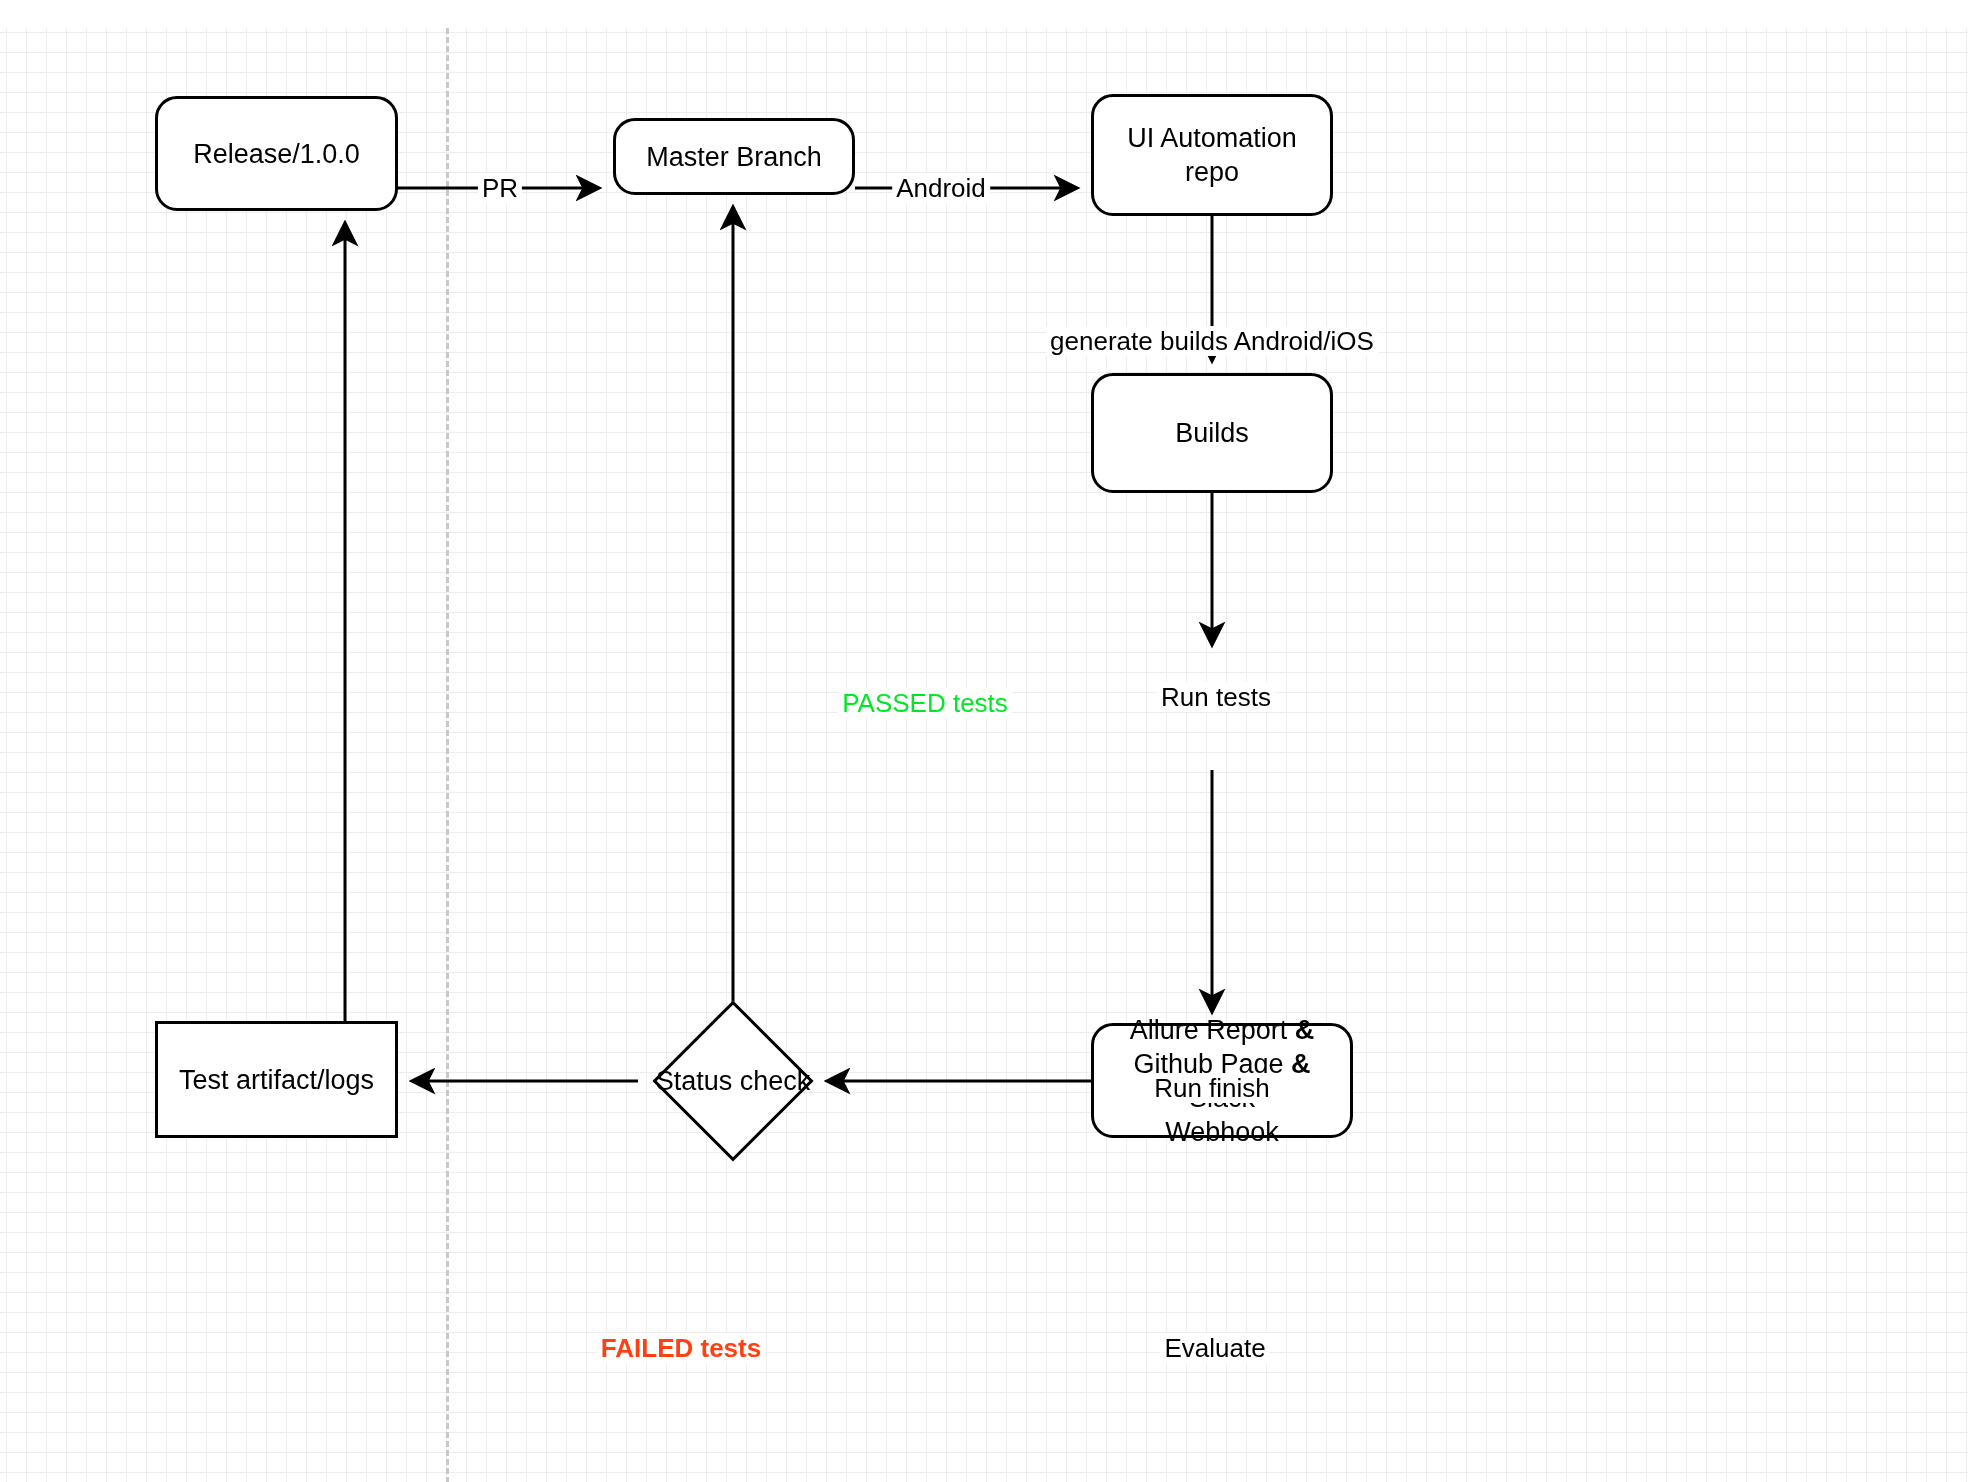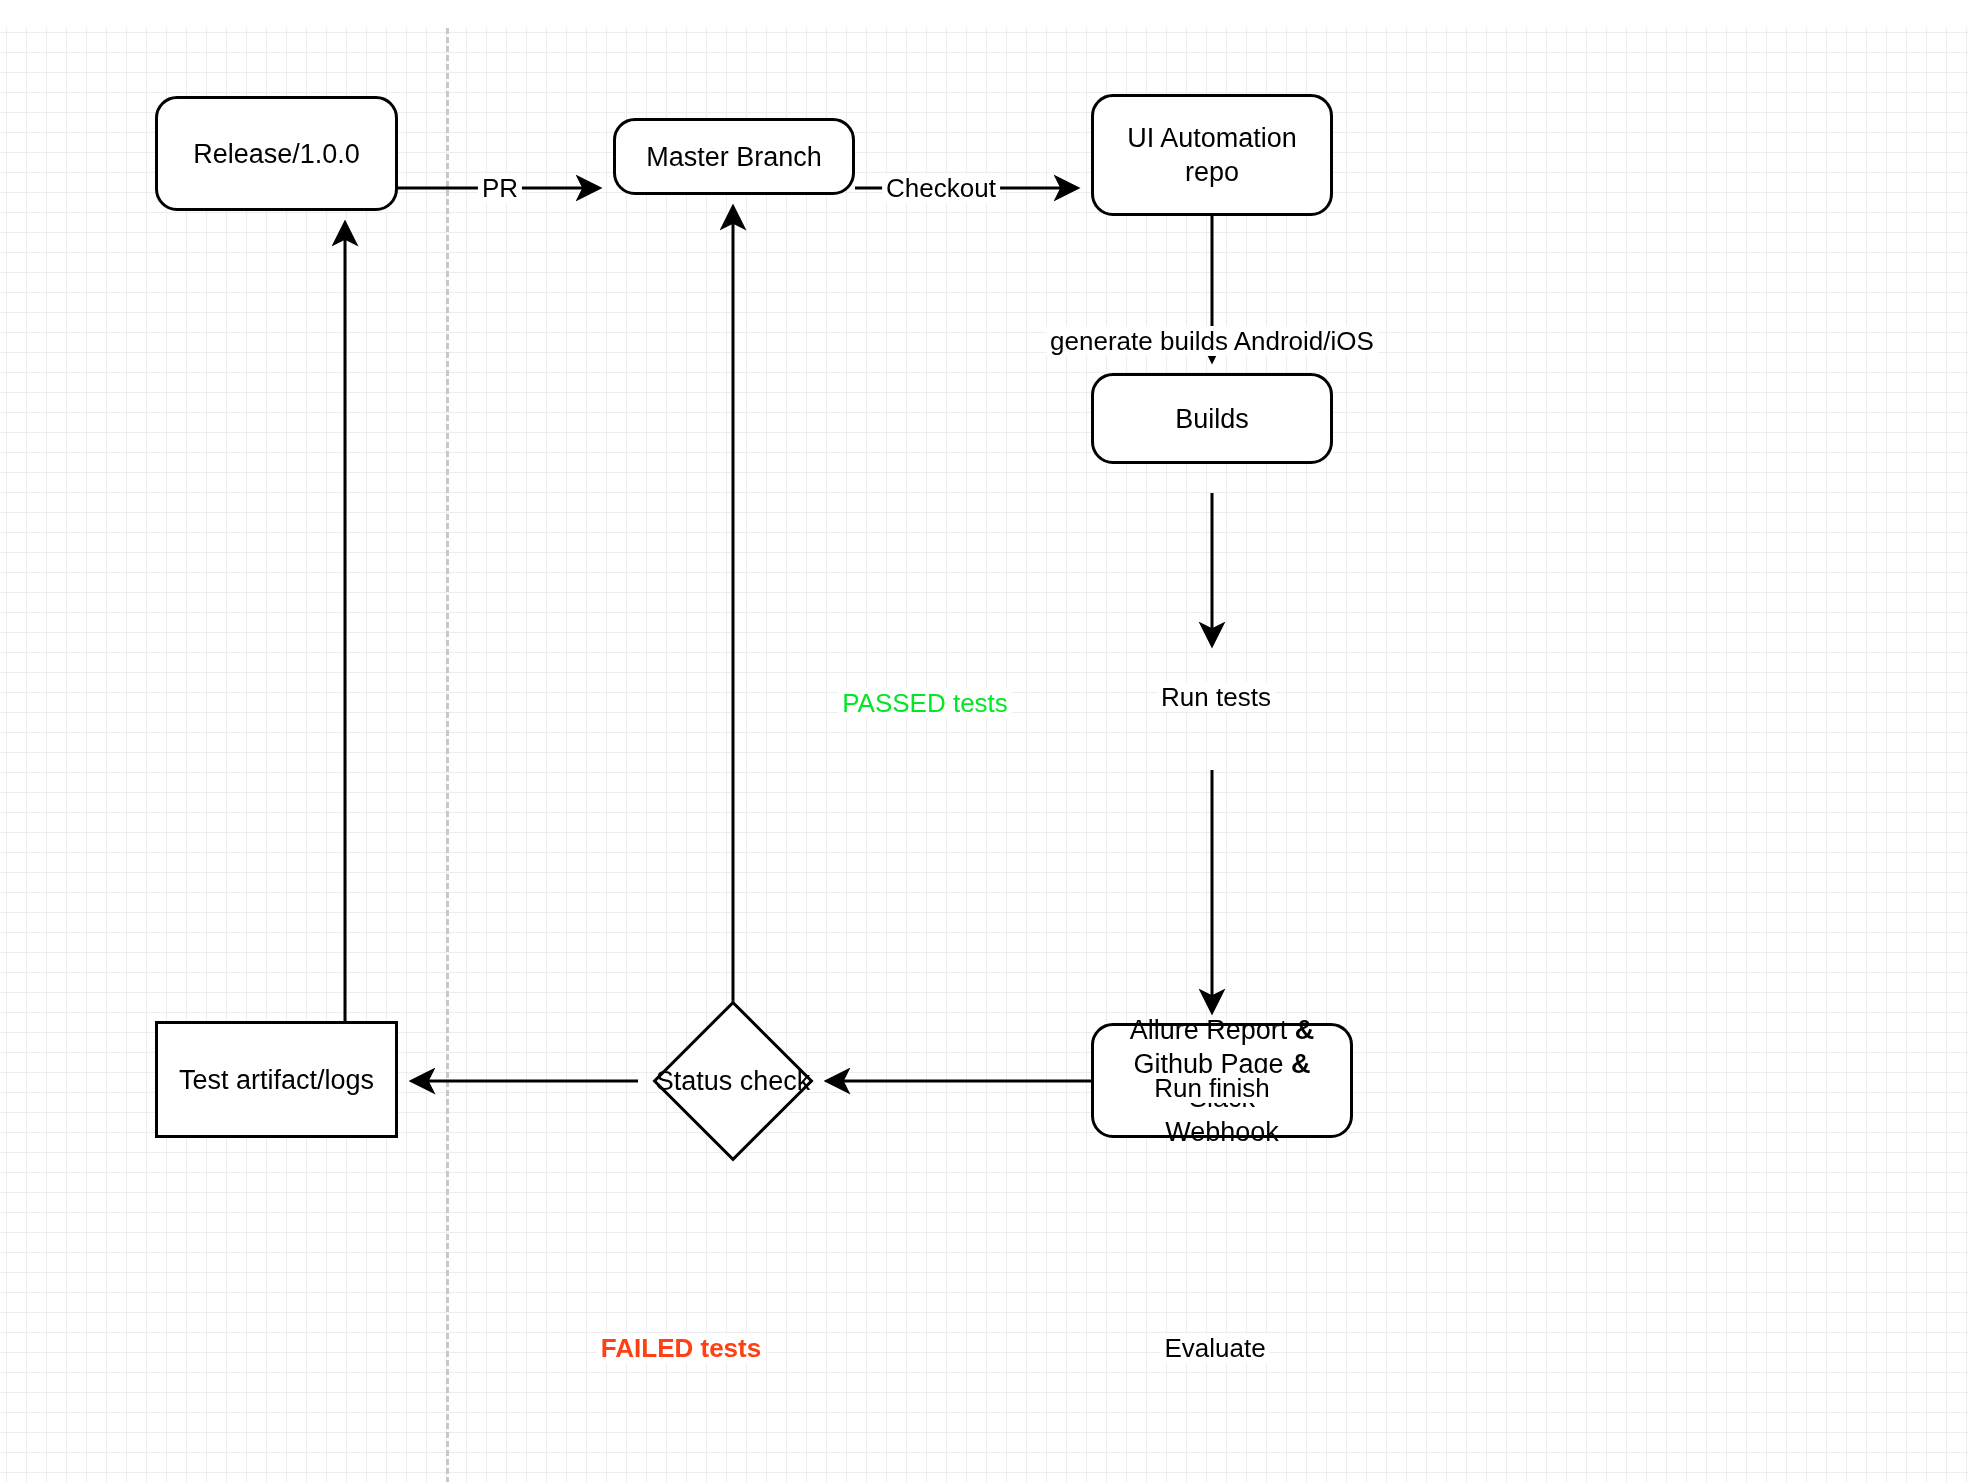--- a/index.html
+++ b/index.html
@@ -168,41 +168,41 @@
   </div>
 
   <div class="node rounded" style="left:613px; top:90px; width:242px; height:77px;">
     <span class="node-label">Master Branch</span>
   </div>
 
   <div class="node rounded" style="left:1091px; top:66px; width:242px; height:122px;">
     <span class="node-label">UI Automation repo</span>
   </div>
 
-  <div class="node rounded" style="left:1091px; top:345px; width:242px; height:91px;">
+  <div class="node rounded" style="left:1091px; top:345px; width:242px; height:120px;">
     <span class="node-label">Builds</span>
   </div>
 
 
   <div class="node rounded" style="left:1091px; top:995px; width:262px; height:115px;">
     <span class="node-label">Allure Report <span class="amp">&amp;</span><br>Github Page <span class="amp">&amp;</span> Slack<br>Webhook</span>
   </div>
 
   <div class="node sharp" style="left:155px; top:993px; width:243px; height:117px;">
     <span class="node-label">Test artifact/logs</span>
   </div>
 
   <div class="diamond-wrap" style="left:653px; top:973px; width:160px; height:160px;">
     <div class="diamond-shape"></div>
     <span class="node-label">Status check</span>
   </div>
 
   <span class="edge-label" style="left:500px; top:160px;">PR</span>
 
-  <span class="edge-label" style="left:941px; top:160px;">Checkout</span>
+  <span class="edge-label" style="left:941px; top:160px;">Android</span>
 
   <span class="edge-label" style="left:1212px; top:313px;">generate builds Android/iOS</span>
 
   <span class="edge-label" style="left:1216px; top:669px;">Run tests</span>
 
   <span class="edge-label" style="left:1212px; top:1060px;">Run finish</span>
 
   <span class="edge-label" style="left:1215px; top:1320px;">Evaluate</span>
 
   <span class="edge-label orange" style="left:681px; top:1320px;">FAILED tests</span>

